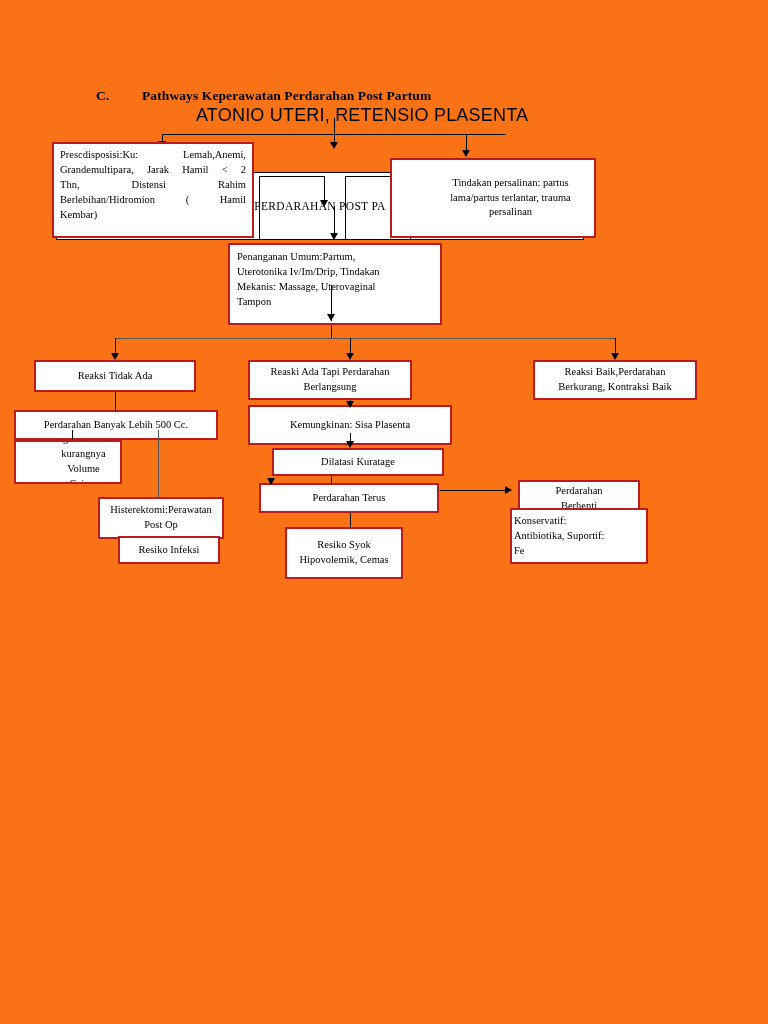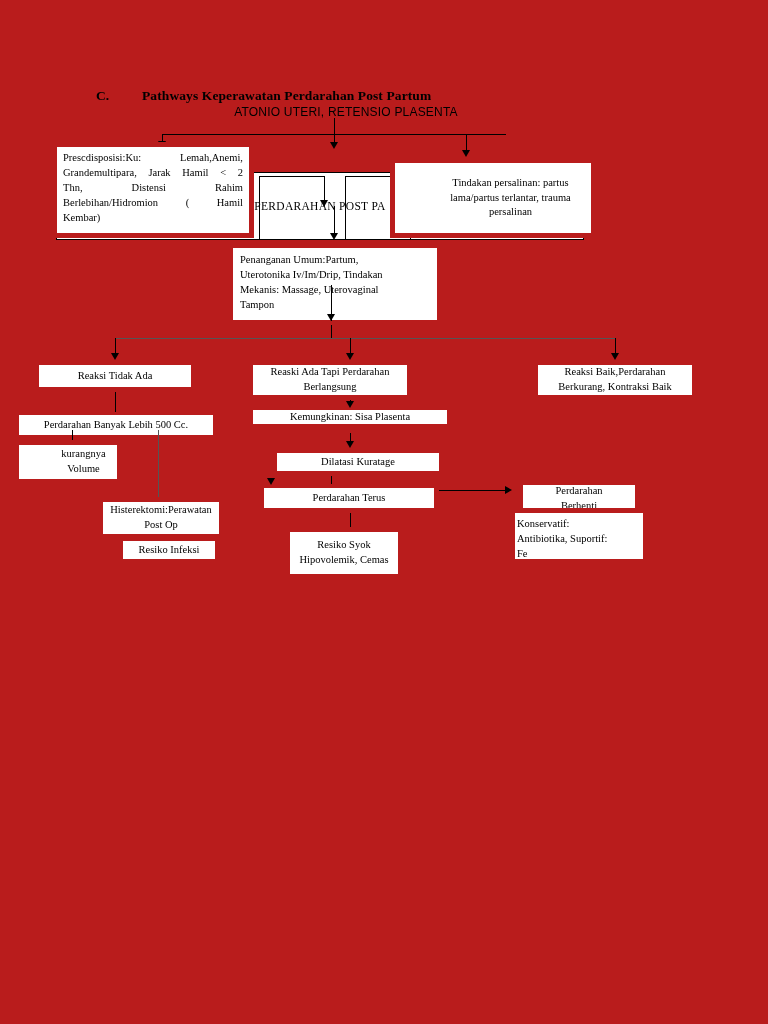--- a/index.html
+++ b/index.html
@@ -9,21 +9,21 @@
     background: #ffffff;
   }
   body {
     font-family: "Liberation Serif", "DejaVu Serif", serif;
     color: #000000;
   }
   #page {
     position: relative;
     width: 768px;
     height: 1024px;
-    background: #b91c1c;
+    background: #f97316;
     overflow: hidden;
   }
   .title-row {
     position: absolute;
     left: 96px;
     top: 88px;
     width: 400px;
     font-size: 13.5px;
     font-weight: bold;
     font-family: "Liberation Serif", "DejaVu Serif", serif;
@@ -33,31 +33,31 @@
   .title-letter {
     display: inline-block;
     width: 46px;
   }
   .subtitle {
     position: absolute;
     left: 196px;
     top: 105px;
     width: 300px;
     text-align: center;
-    font-size: 12px;
+    font-size: 18px;
     font-family: "Liberation Sans", "DejaVu Sans", sans-serif;
     letter-spacing: 0.2px;
     white-space: nowrap;
   }
 
   
   .box {
     position: absolute;
     box-sizing: border-box;
-    border: 5px solid #b91c1c;
+    border: 2px solid #b91c1c;
     background: #ffffff;
     font-size: 10.5px;
     line-height: 1.42;
     font-family: "Liberation Serif", "DejaVu Serif", serif;
     padding: 3px 5px;
     overflow: hidden;
   }
   .box.center { text-align: center; }
   .box.left { text-align: left; }
   .box.vcenter {
@@ -186,21 +186,21 @@
   </div>
 
   <div class="box center vcenter" style="left:14px; top:410px; width:204px; height:30px; z-index:5;">
     <span class="ln">Perdarahan Banyak Lebih 500 Cc.</span>
   </div>
 
   <div class="line vline" style="left:72px; top:430px; height:14px; z-index:6;"></div>
 
   <div class="line vline thinline" style="left:158px; top:430px; height:72px; z-index:6;"></div>
 
-  <div class="box center vcenter" style="left:248px; top:405px; width:204px; height:24px; z-index:5;">
+  <div class="box center vcenter" style="left:248px; top:405px; width:204px; height:40px; z-index:5;">
     <span class="ln">Kemungkinan: Sisa Plasenta</span>
   </div>
   <div class="line vline" style="left:350px; top:433px; height:11px; z-index:6;"></div>
   <div class="arrow-down" style="left:346px; top:441px; z-index:6;"></div>
 
   <div class="box center vcenter" style="left:14px; top:440px; width:108px; height:44px; z-index:7;padding-left:36px;">
     <span class="ln">Gg Perfusi &amp;</span>
     <span class="ln">kurangnya</span>
     <span class="ln">Volume Cairan</span>
   </div>

